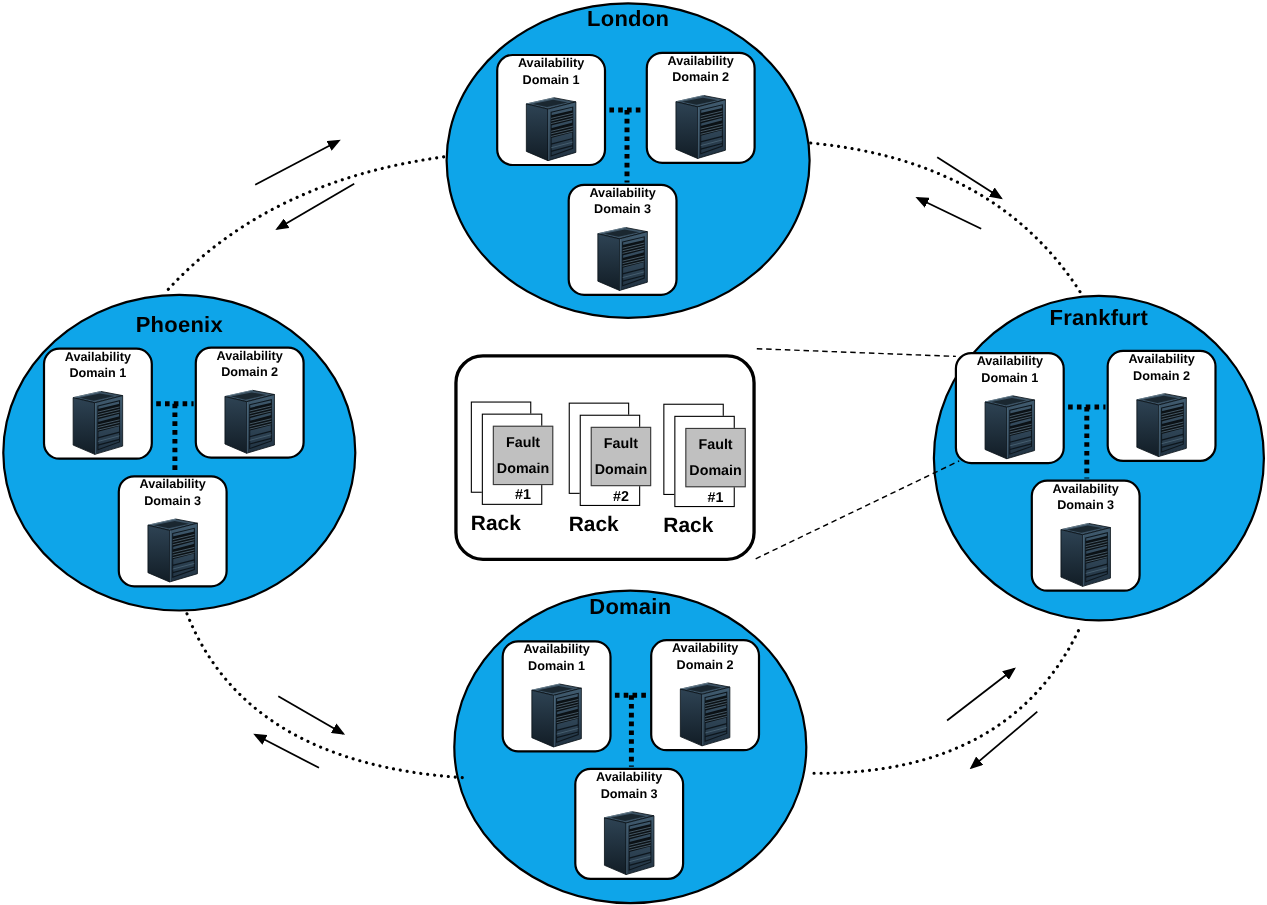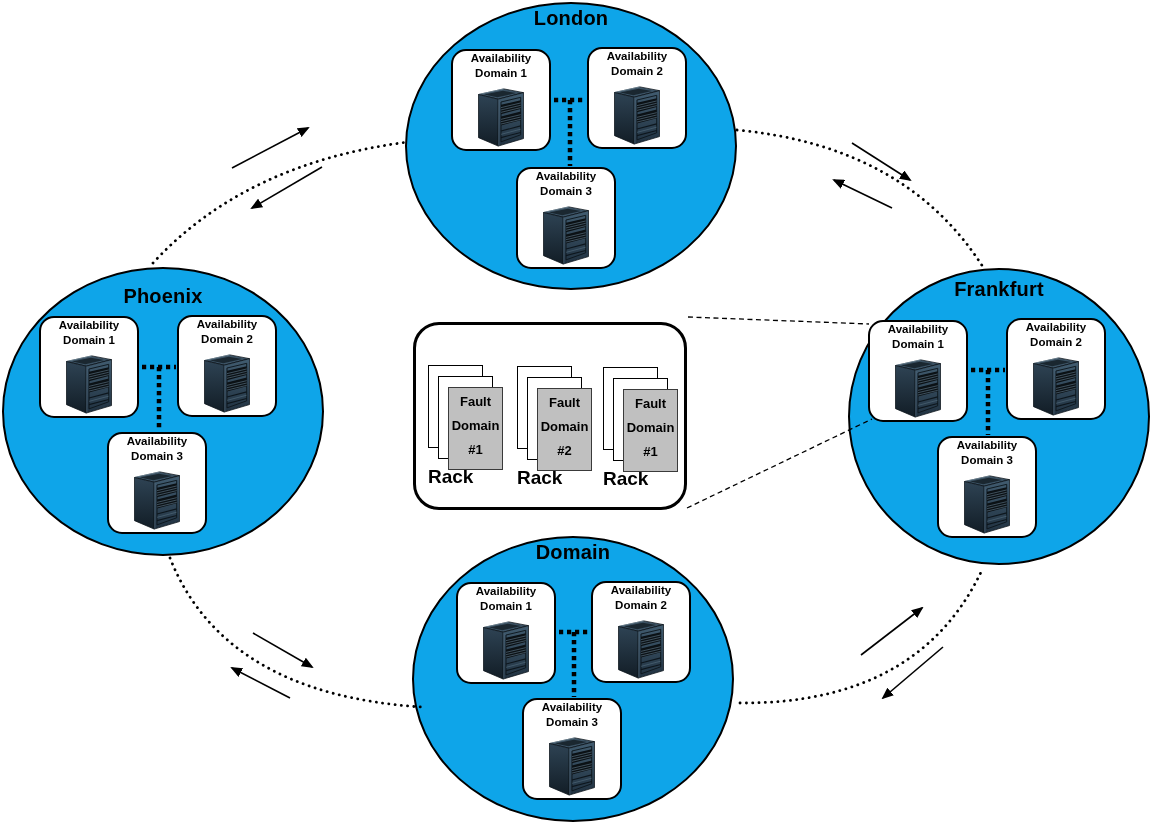--- a/index.html
+++ b/index.html
@@ -31,21 +31,21 @@
   }
   .detail-title {
     margin-top:3px; text-align:center; font-size:19px; font-weight:bold;
     text-decoration:underline;
   }
   .fd-stack { position:absolute; width:76px; height:128px; }
   .page { position:absolute; width:55px; height:83px; background:#fff; border:1.5px solid #000; }
   .page.back { left:0; top:0; }
   .page.mid  { left:10px; top:11px; }
   .fd-card {
-    position:absolute; left:20px; top:22px; width:55px; height:83px;
+    position:absolute; left:20px; top:22px; width:55px; height:54px;
     background:#c0c0c0; border:1.5px solid #3a3a3a;
     font-size:13px; font-weight:bold; text-align:center; line-height:24px; padding-top:2px;
   }
   .rack-label {
     position:absolute; top:101px; left:0; width:100%; text-align:left;
     font-size:19px; font-weight:bold;
   }
 </style>
 </head>
 <body>

